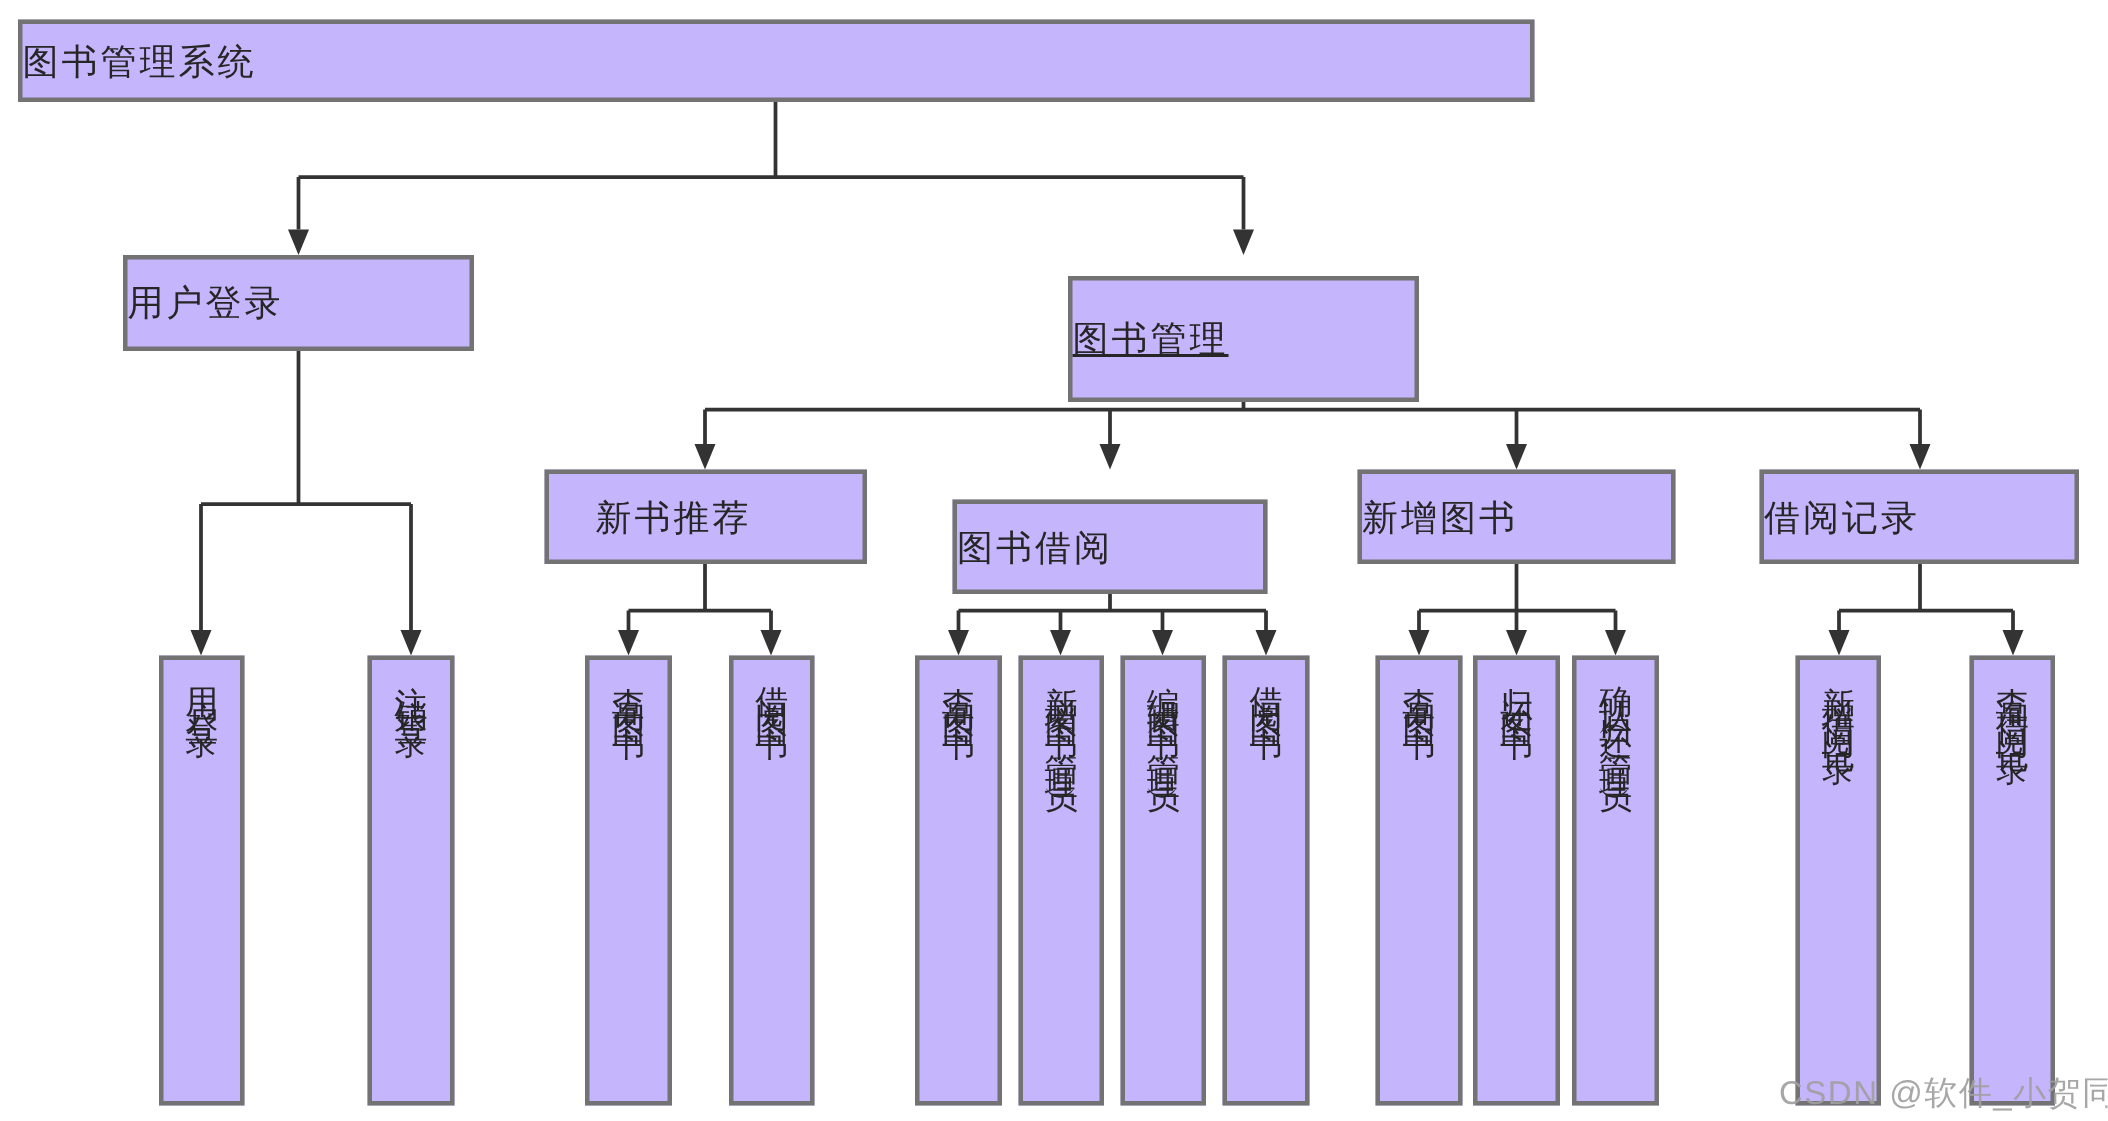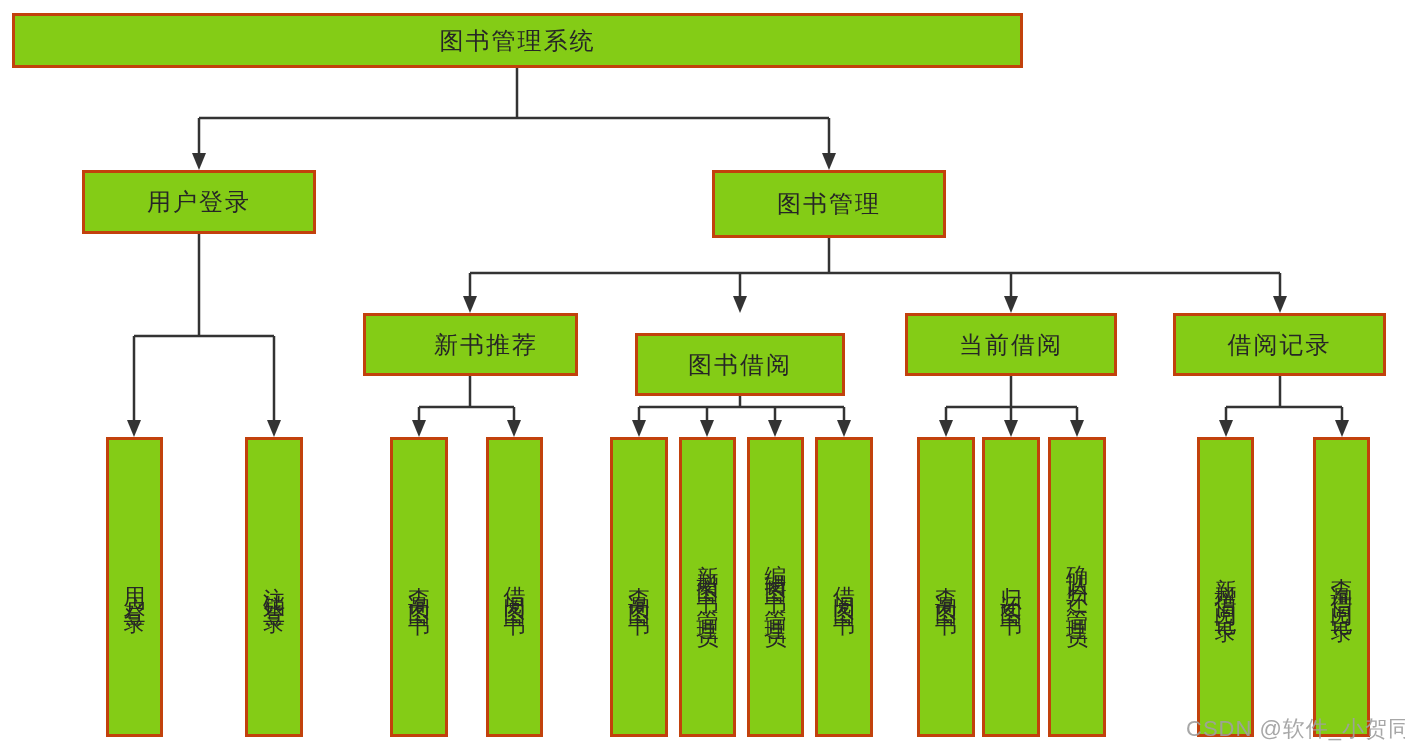--- a/index.html
+++ b/index.html
@@ -3,22 +3,22 @@
 <meta charset="utf-8">
 <style>
   html,body{margin:0;padding:0;}
   body{
     width:1405px;height:747px;position:relative;overflow:hidden;
     background:#ffffff;
     font-family:"Liberation Sans", sans-serif;
   }
   svg.wires{position:absolute;left:0;top:0;z-index:1;}
   .node{
-    position:absolute;background:#84cc16;border:3px solid #c2410c;
-    box-sizing:border-box;display:flex;align-items:center;justify-content:center;
+    position:absolute;background:#c4b5fd;border:3px solid #737373;
+    box-sizing:border-box;display:flex;align-items:center;justify-content:flex-start;
     color:#262626;z-index:2;
   }
   .h-node{font-size:24px;letter-spacing:2px;white-space:nowrap;}
   .root{border-width:3px;}
   .v-node{
     writing-mode:vertical-rl;text-orientation:mixed;
     font-size:22px;letter-spacing:9px;line-height:1;
   }
   .watermark{
     position:absolute;z-index:5;color:rgba(160,160,160,0.92);
@@ -97,32 +97,32 @@
   </g>
 </svg>
 
 <div class="node h-node root" style="left:12px;top:13px;width:1011px;height:55px;">
   <span>图书管理系统</span>
 </div>
 
 <div class="node h-node" style="left:82px;top:170px;width:234px;height:64px;">
   <span>用户登录</span>
 </div>
-<div class="node h-node" style="left:712px;top:170px;width:234px;height:68px;">
+<div class="node h-node" style="left:712px;top:184px;width:234px;height:84px;text-decoration:underline;">
   <span>图书管理</span>
 </div>
 
 <div class="node h-node" style="left:363px;top:313px;width:215px;height:63px;padding-left:31px;">
   <span>新书推荐</span>
 </div>
 <div class="node h-node" style="left:635px;top:313px;width:210px;height:63px;margin-top:20px;">
   <span>图书借阅</span>
 </div>
 <div class="node h-node" style="left:905px;top:313px;width:212px;height:63px;">
-  <span>当前借阅</span>
+  <span>新增图书</span>
 </div>
 <div class="node h-node" style="left:1173px;top:313px;width:213px;height:63px;">
   <span>借阅记录</span>
 </div>
 
 <div class="node v-node" style="left:106px;top:437px;width:57px;height:300px;">
   <span>用户登录</span>
 </div>
 <div class="node v-node" style="left:245px;top:437px;width:58px;height:300px;">
   <span>注销登录</span>

